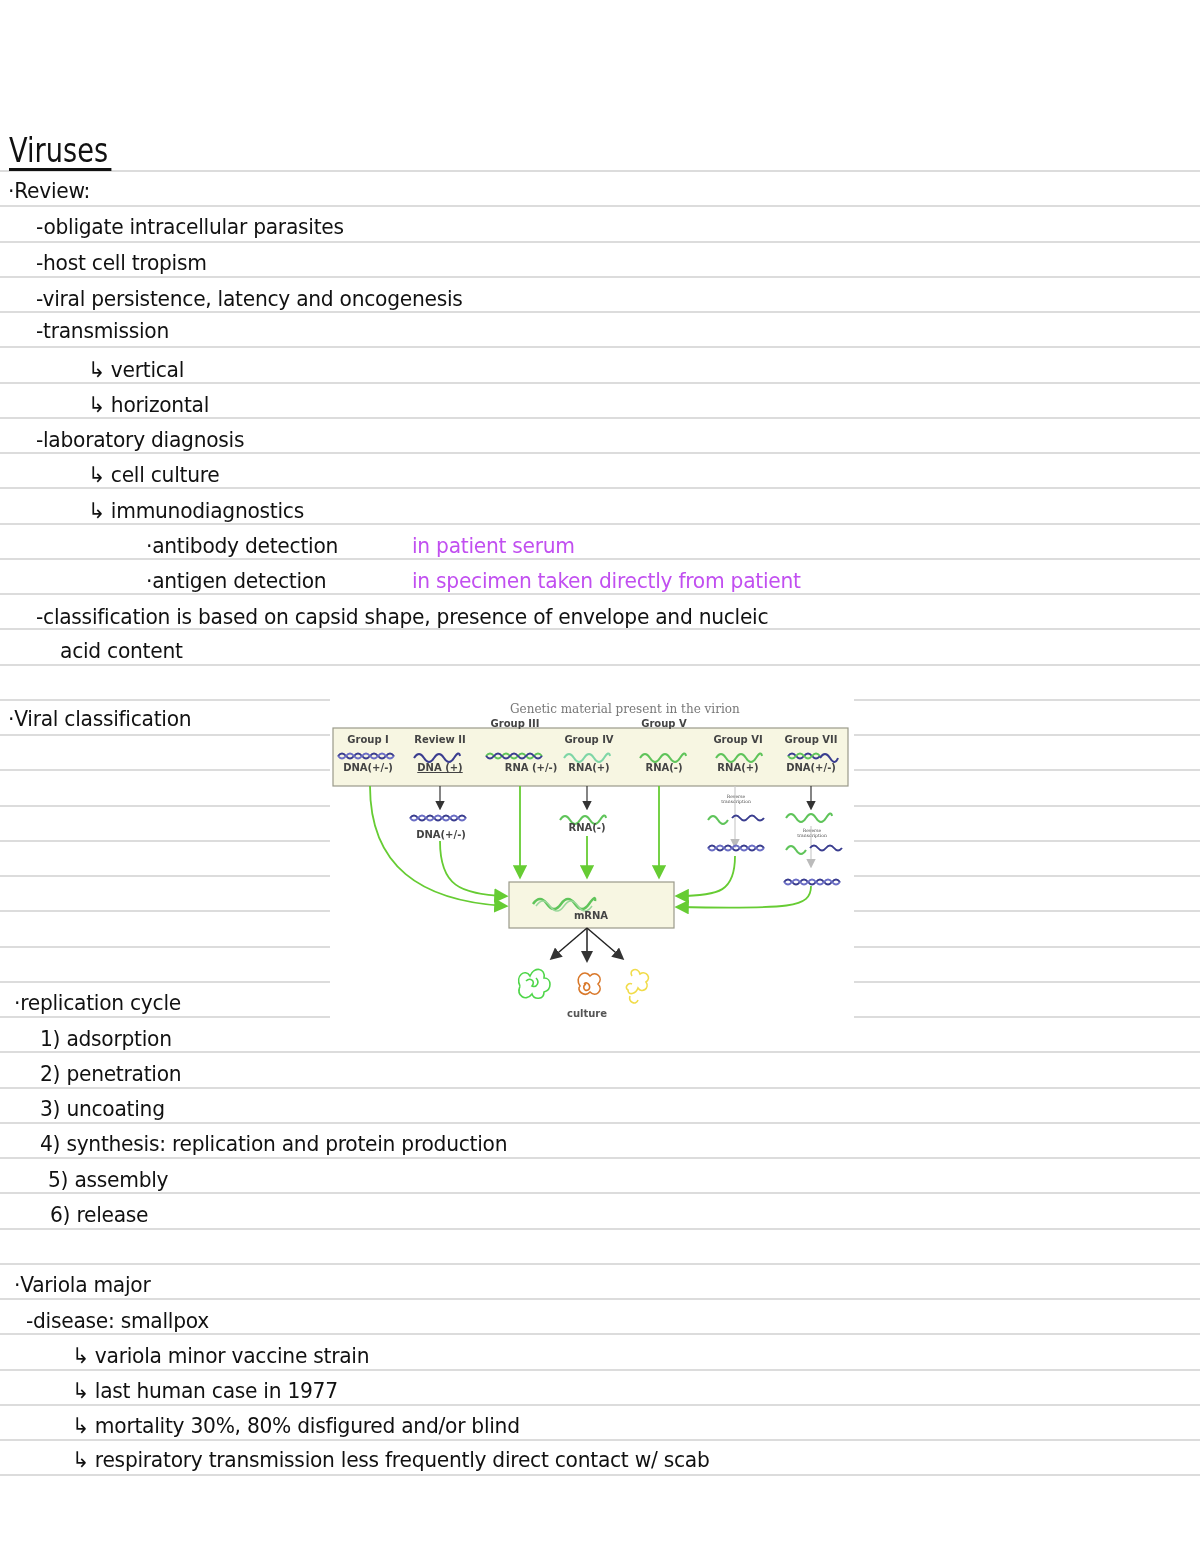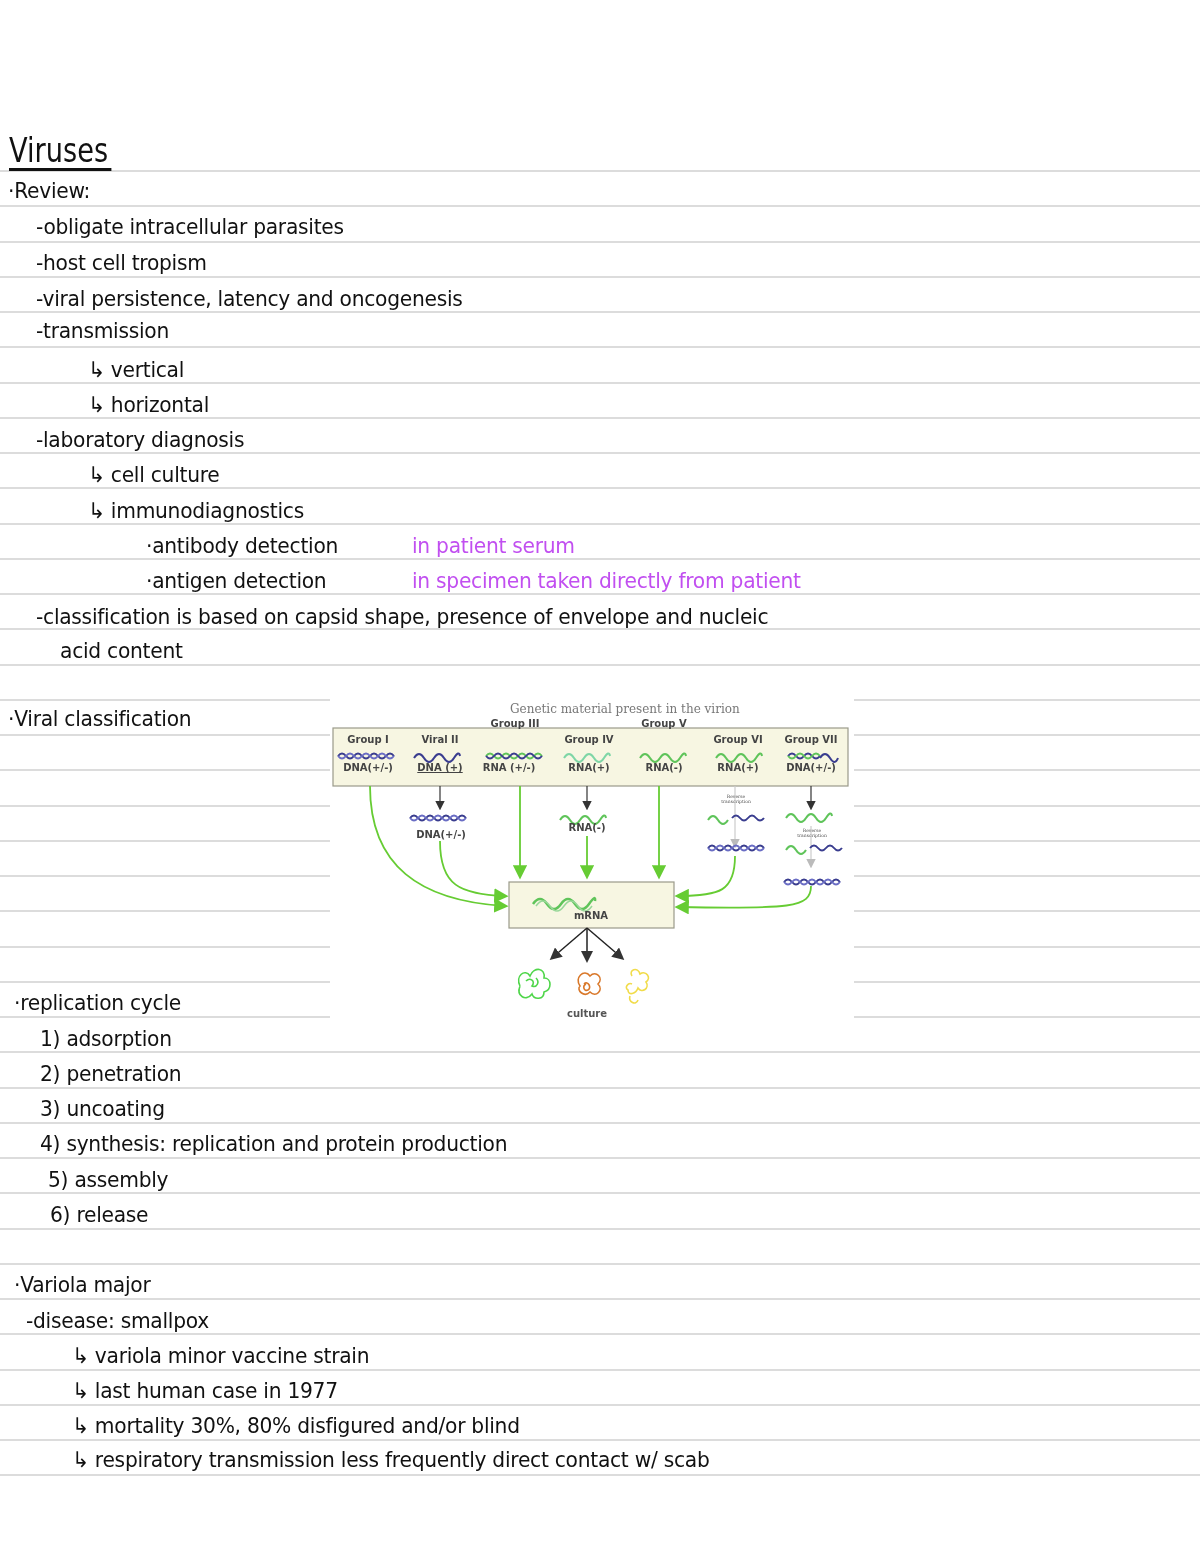--- a/index.html
+++ b/index.html
@@ -181,24 +181,24 @@
       <path d="M254,288 c4,-4 8,4 4,6 c-4,2 -6,-4 -2,-6" stroke="#d9782a"></path>
       <path d="M302,280 c-4,-6 6,-10 8,-2 c6,-4 12,4 6,8 c4,6 -4,12 -8,6 c-2,6 -10,8 -10,2 c-4,-2 0,-8 4,-6" stroke="#f1dc4a"></path>
       <path d="M300,300 c-2,6 6,10 8,4" stroke="#f1dc4a"></path>
     </g>
   </svg>
 
   <div class="dtext cap" style="left:180px; top:6px; width:170px;">Genetic material present in the virion</div>
 
   <div class="dtext grp" style="left:3px; top:38px;">Group I</div>
   <div class="dtext grp" style="left:3px; top:66px;">DNA(+/-)</div>
-  <div class="dtext grp" style="left:75px; top:38px;">Viral II</div>
+  <div class="dtext grp" style="left:75px; top:38px;">Review II</div>
   <div class="dtext grp" style="left:75px; top:66px;text-decoration:underline;">DNA (+)</div>
   <div class="dtext grp" style="left:150px; top:22px;">Group III</div>
-  <div class="dtext grp" style="left:144px; top:66px;">RNA (+/-)</div>
+  <div class="dtext grp" style="left:166px; top:66px;">RNA (+/-)</div>
   <div class="dtext grp" style="left:224px; top:38px;">Group IV</div>
   <div class="dtext grp" style="left:224px; top:66px;">RNA(+)</div>
   <div class="dtext grp" style="left:299px; top:22px;">Group V</div>
   <div class="dtext grp" style="left:299px; top:66px;">RNA(-)</div>
   <div class="dtext grp" style="left:373px; top:38px;">Group VI</div>
   <div class="dtext grp" style="left:373px; top:66px;">RNA(+)</div>
   <div class="dtext grp" style="left:446px; top:38px;">Group VII</div>
   <div class="dtext grp" style="left:446px; top:66px;">DNA(+/-)</div>
 
   <div class="dtext grp" style="left:76px; top:133px;">DNA(+/-)</div>

